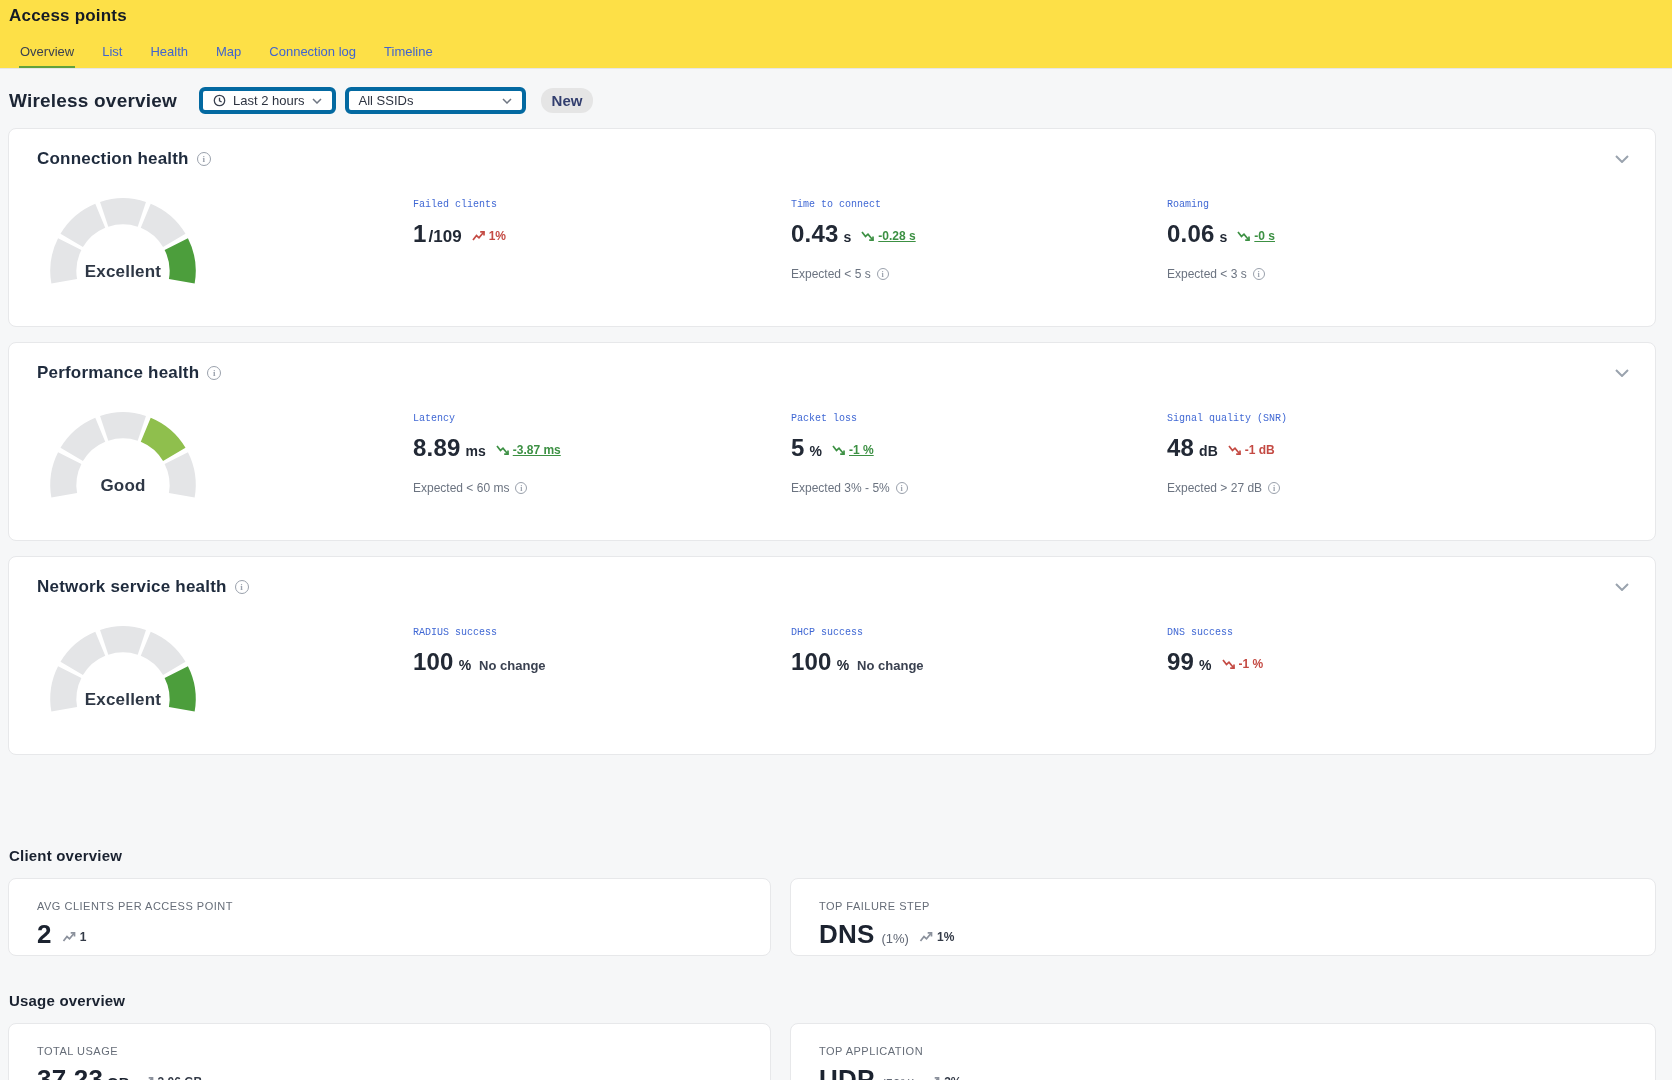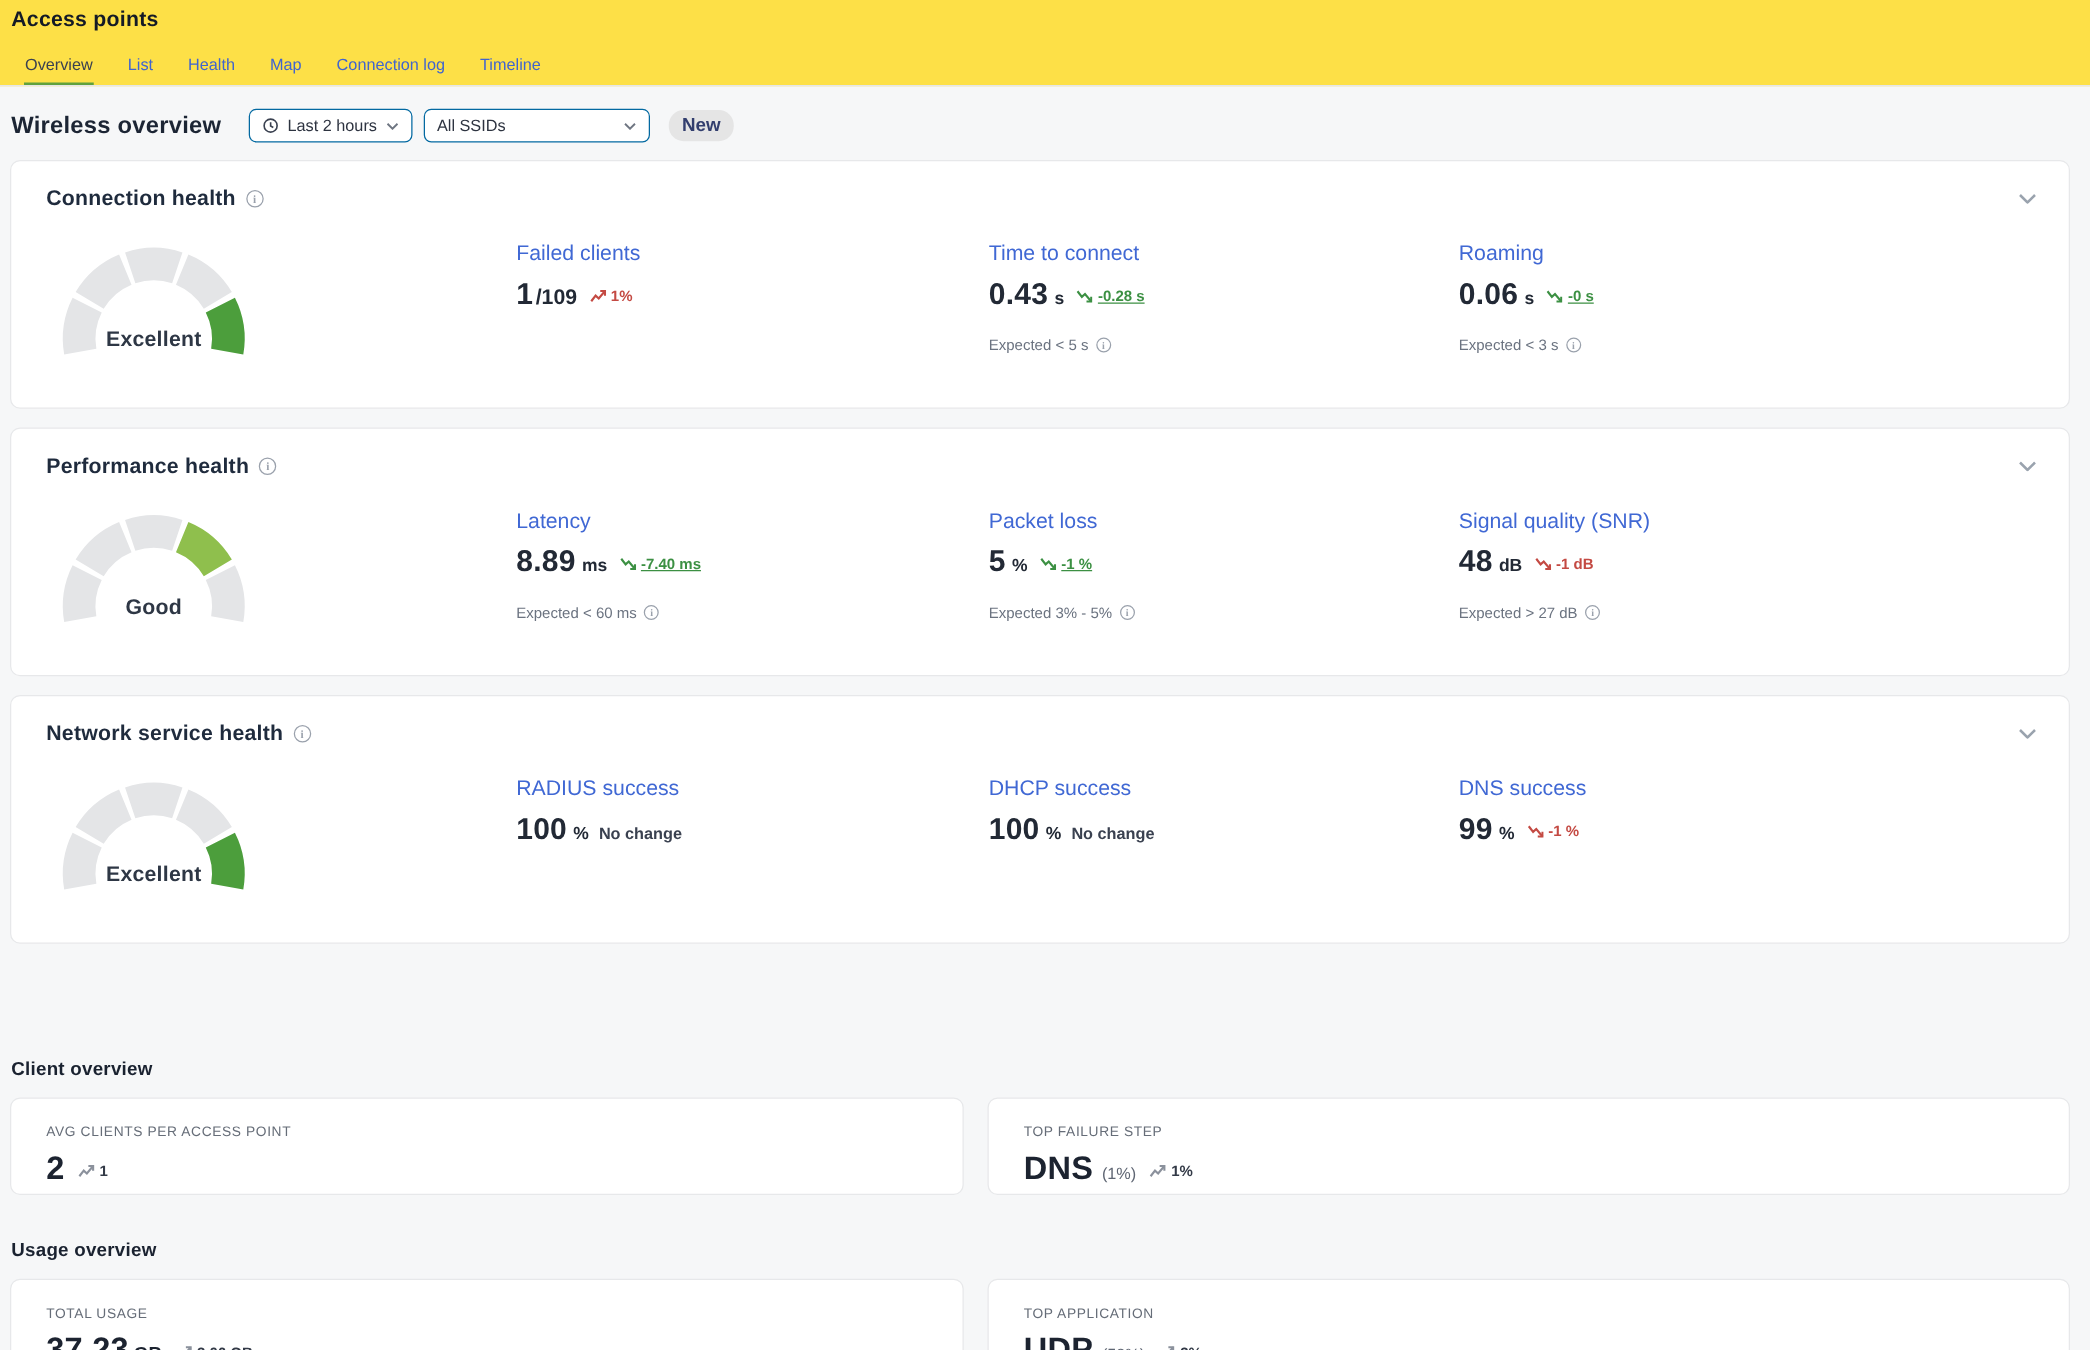--- a/index.html
+++ b/index.html
@@ -14,21 +14,21 @@
   .page-header { background: #fde047; padding-top: 6px; }
   .page-title { font-size: 17px; font-weight: 700; color: #141a26; margin: 0 0 14px 9px; letter-spacing: .2px; }
   .tabs { display: flex; gap: 26px; padding-left: 19px; border-bottom: 1px solid #e5e6e9; }
   .tab { font-size: 13px; color: #4064cf; text-decoration: none; padding: 4px 1px 9px; cursor: pointer; }
   .tab.active { color: #3a4150; box-shadow: inset 0 -2px 0 #61a13c; }
   
   .toolbar { display: flex; align-items: center; margin: 18px 16px 14px 9px; }
   .wireless-title { font-size: 19px; font-weight: 700; color: #1c2534; margin-right: 22px; letter-spacing: .2px; }
   .select {
     display: inline-flex; align-items: center; gap: 7px; height: 27px;
-    background: #fff; border: 1px solid #0369a1; border-radius: 6px;
+    background: #fff; border: 4px solid #0369a1; border-radius: 6px;
     padding: 0 10px; font-size: 13px; color: #2d3340; cursor: pointer; margin-right: 9px; justify-content: center;
   }
   .select.ssid { width: 181px; }
   .select .grow { flex: 1; }
   .badge-new {
     background: #e5e5e5; color: #323e6e; font-size: 15px; font-weight: 700;
     padding: 4px 11px; border-radius: 12px; margin-left: 6px;
   }
   .icon-chevron-sm { color: #6f7682; }
   .icon-clock { color: #3a4150; }
@@ -50,21 +50,21 @@
   
   .gauge { position: absolute; left: 30px; top: 58px; width: 168px; height: 97px; }
   .gauge svg { width: 100%; height: 100%; display: block; }
   .gauge-label {
     position: absolute; bottom: 2px; left: 0; width: 100%;
     text-align: center; font-size: 17px; font-weight: 700; color: #2e3745; letter-spacing: .2px;
   }
   
   .metric { position: absolute; top: 64px; width: 330px; }
   .metric.c1 { left: 404px; } .metric.c2 { left: 782px; } .metric.c3 { left: 1158px; }
-  .m-label { font-size: 17px; color: #4068d4; text-decoration: none; cursor: pointer; display: inline-block; }
+  .m-label { font-size: 10px; color: #4068d4; text-decoration: none; cursor: pointer; display: inline-block; font-family: Liberation Mono, monospace; }
   .m-valuerow { margin-top: 9px; display: flex; align-items: baseline; }
   .m-num { font-size: 24px; font-weight: 700; color: #222935; letter-spacing: .2px; }
   .m-suffix { font-size: 17px; font-weight: 700; color: #222935; margin-left: 2px; }
   .m-unit { font-size: 14px; font-weight: 700; color: #222935; margin-left: 5px; }
   .m-suffix:empty, .m-unit:empty, .sub:empty { display: none; }
   .m-expected { margin-top: 19px; font-size: 12px; color: #6b7380; display: flex; align-items: center; gap: 6px; text-align: right; }
   .m-expected .info-icon { width: 12px; height: 12px; font-size: 8px; }
   
   .trend { display: inline-flex; align-items: center; gap: 4px; margin-left: 10px; font-size: 12px; font-weight: 700; }
   .trend .arr { display: none; }
@@ -255,21 +255,21 @@
     <div class="metric c1">
       <a class="m-label">Latency</a>
       <div class="m-valuerow">
         <span class="m-num">8.89</span>
           <span class="m-unit">ms</span>
         <span class="trend down green">
 
           <svg class="arr down" width="13" height="12" viewBox="0 0 13 12">
               <use href="#sym-trend-down"></use>
             </svg>
-          <span class="t-text">-7.40 ms</span>
+          <span class="t-text">-3.87 ms</span>
         </span>
       </div>
       <div class="m-expected">
         <span>Expected &lt; 60 ms</span>
         <span class="info-icon">i</span>
       </div>
     </div>
 
     <div class="metric c2">
       <a class="m-label">Packet loss</a>

